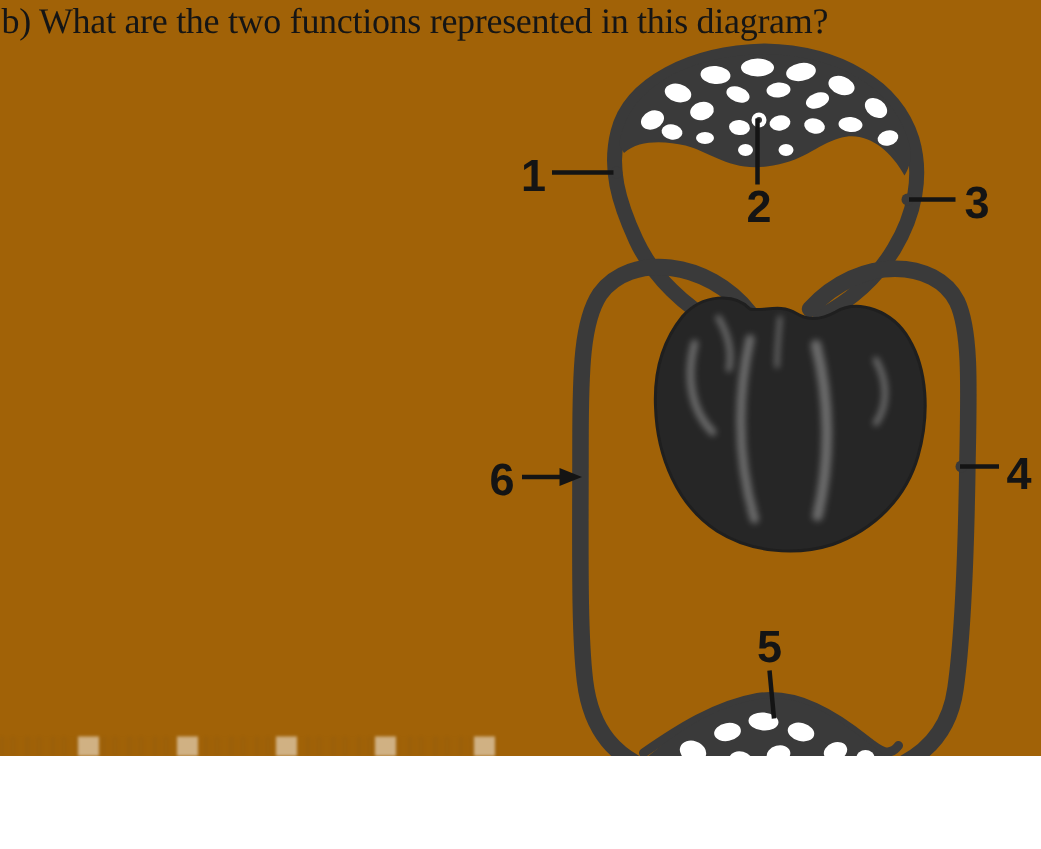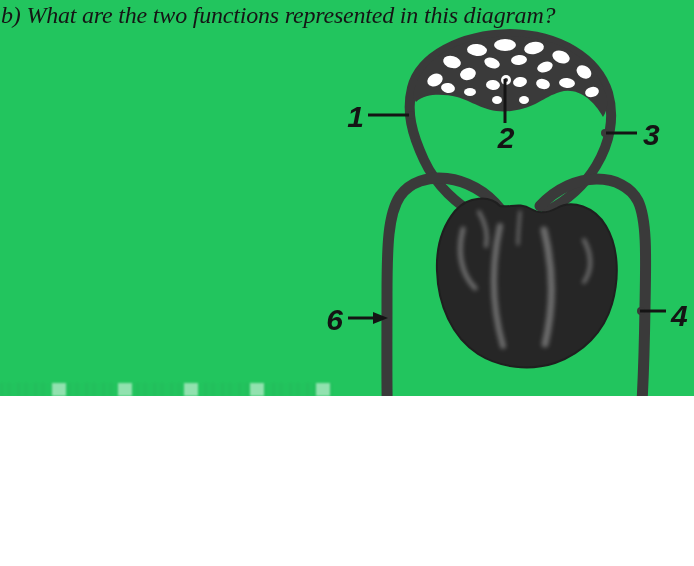--- a/index.html
+++ b/index.html
@@ -1,23 +1,22 @@
 <!DOCTYPE html>
 <html><head>
 <meta charset="utf-8">
 <style>
   html,body{margin:0;padding:0;}
   body{background:#ffffff;}
   .page{
     position:relative;
-    width:694px;height:396px;
-    background:#22c55e;
+    width:694px;height:504px;
+    background:#a16207;
     overflow:hidden;
     font-family:"Liberation Serif", serif;
-    font-style:italic;
   }
   .question{
     position:absolute;
     top:2px;left:1px;
     margin:0;
     font-size:24px;
     letter-spacing:-0.2px;
     color:#151515;
     white-space:nowrap;
   }

